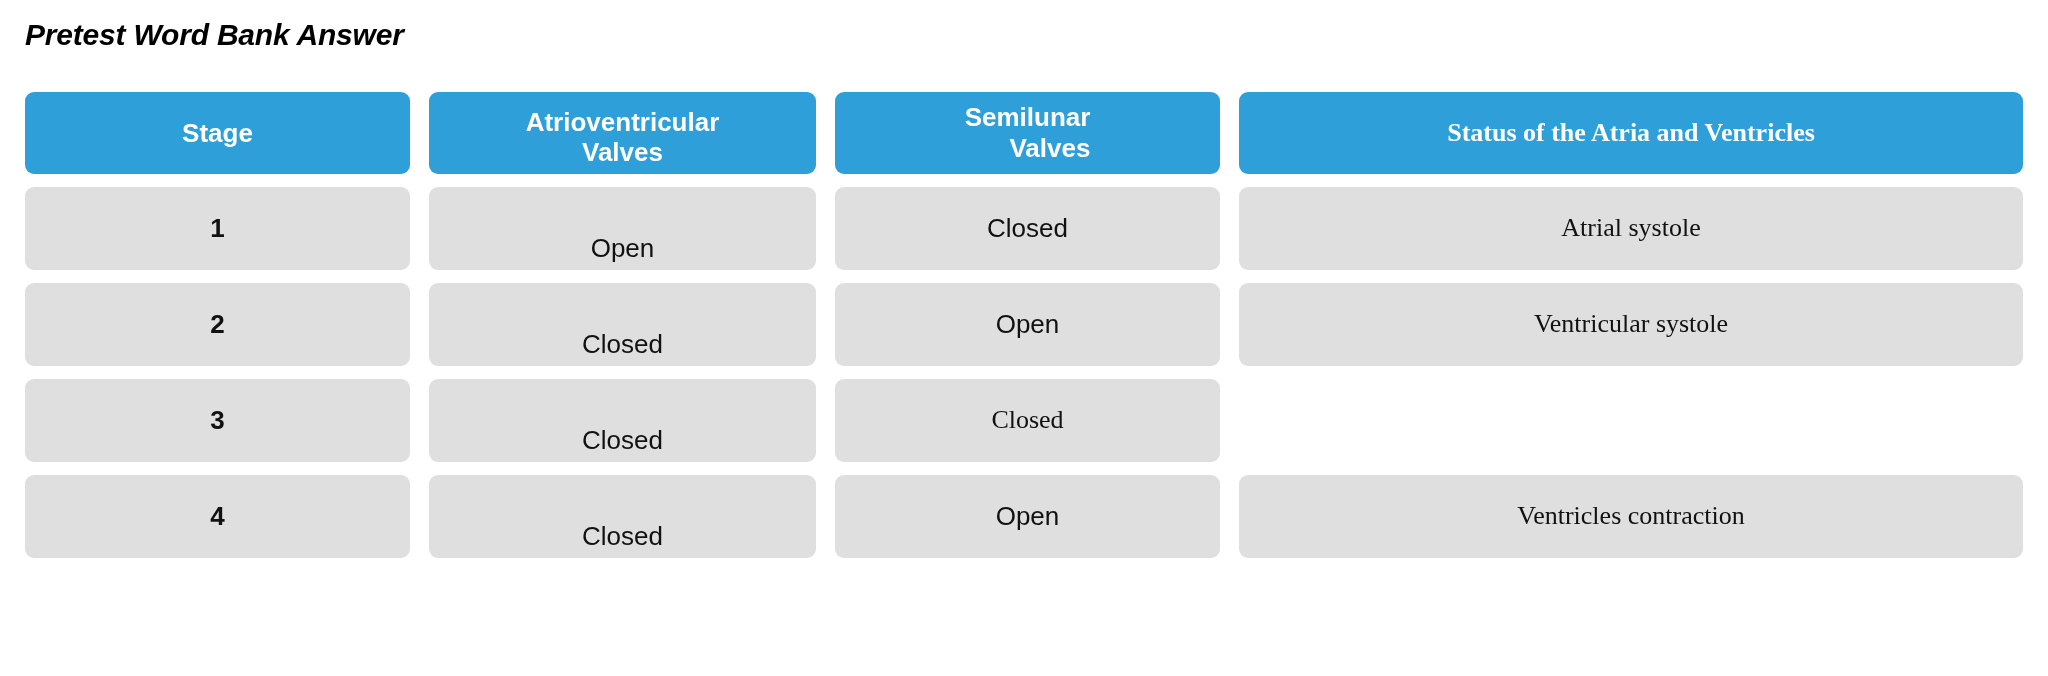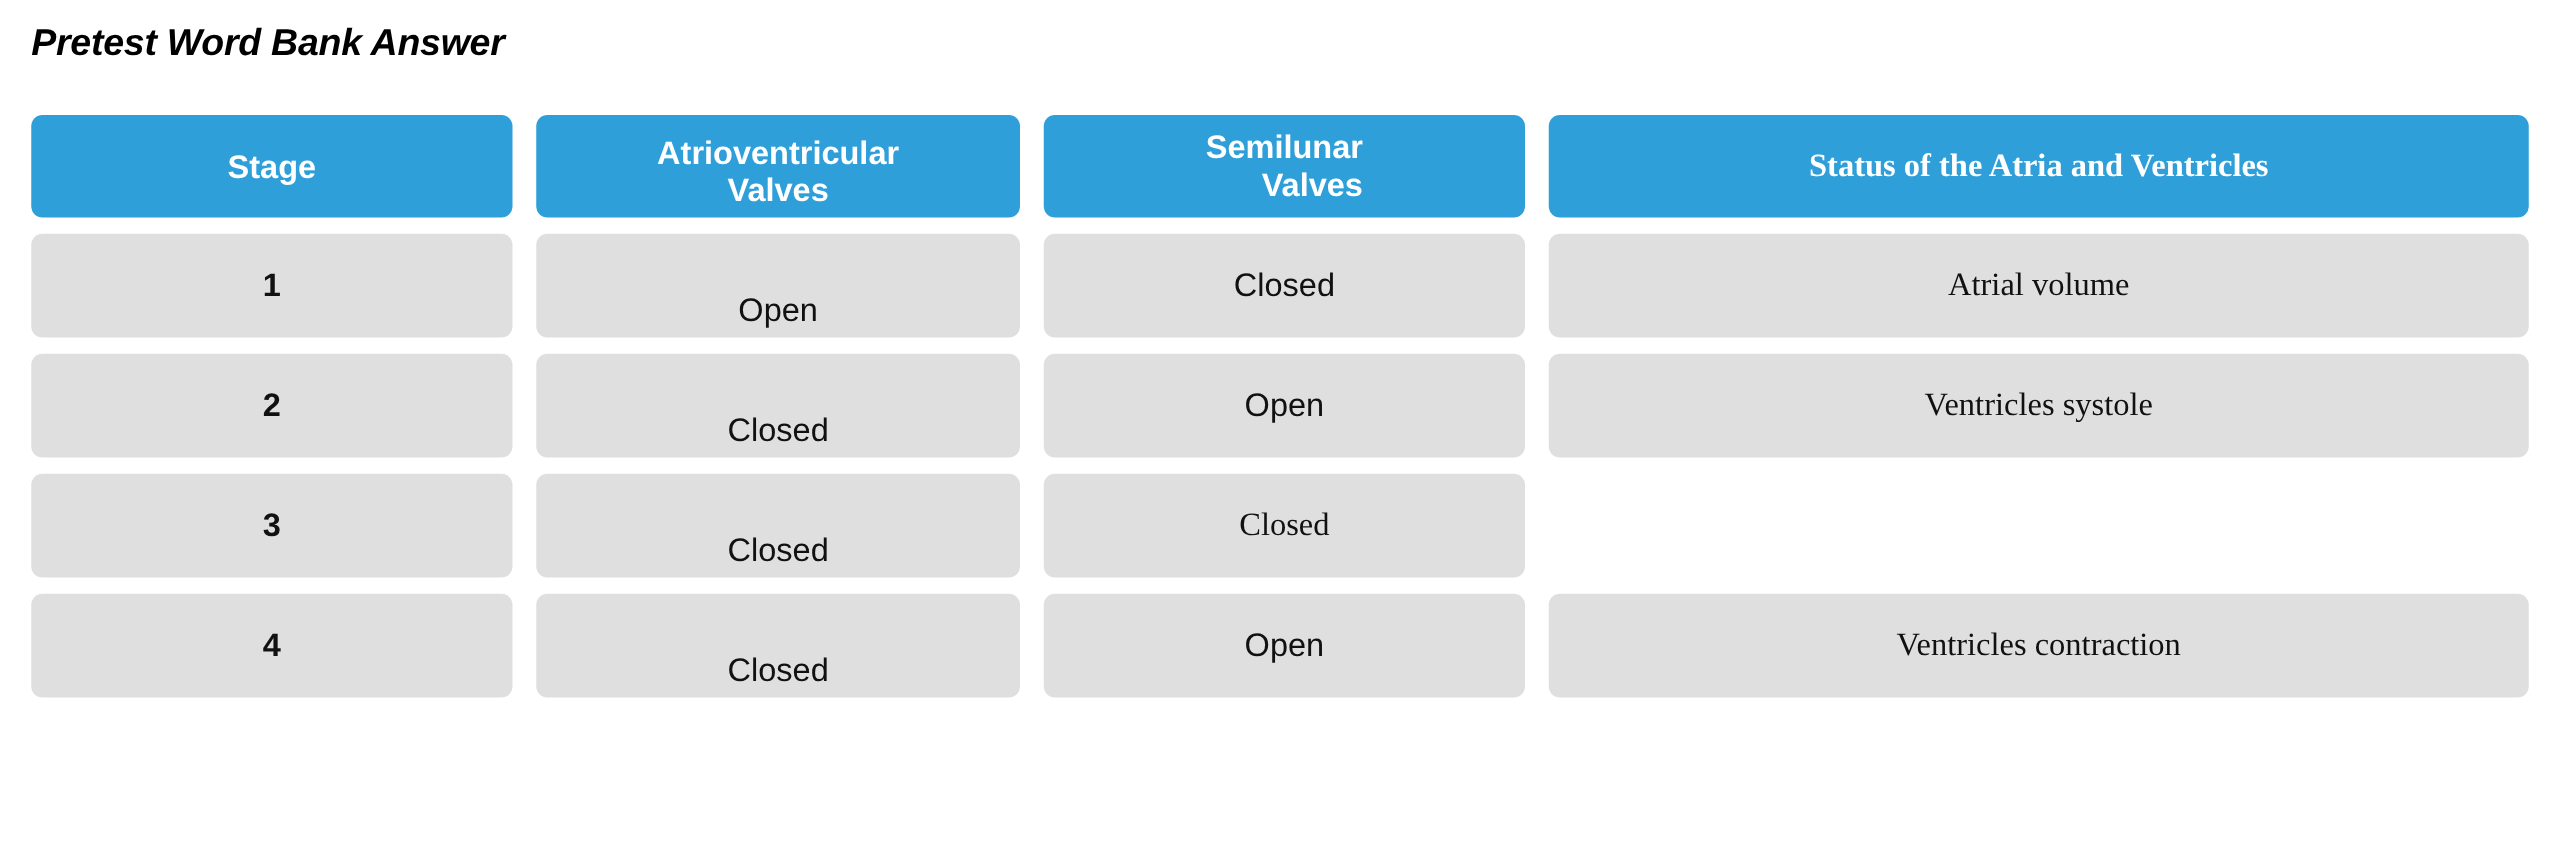--- a/index.html
+++ b/index.html
@@ -118,36 +118,36 @@
       <div class="cell col-1">
         <span class="cell-text">1</span>
       </div>
       <div class="cell col-2">
         <span class="cell-text">Open</span>
       </div>
       <div class="cell col-3">
         <span class="cell-text">Closed</span>
       </div>
       <div class="cell col-4">
-        <span class="cell-text">Atrial volume</span>
+        <span class="cell-text">Atrial systole</span>
       </div>
     </div>
 
     <div class="row data-row">
       <div class="cell col-1">
         <span class="cell-text">2</span>
       </div>
       <div class="cell col-2">
         <span class="cell-text">Closed</span>
       </div>
       <div class="cell col-3">
         <span class="cell-text">Open</span>
       </div>
       <div class="cell col-4">
-        <span class="cell-text">Ventricles systole</span>
+        <span class="cell-text">Ventricular systole</span>
       </div>
     </div>
 
     <div class="row data-row">
       <div class="cell col-1">
         <span class="cell-text">3</span>
       </div>
       <div class="cell col-2">
         <span class="cell-text">Closed</span>
       </div>

